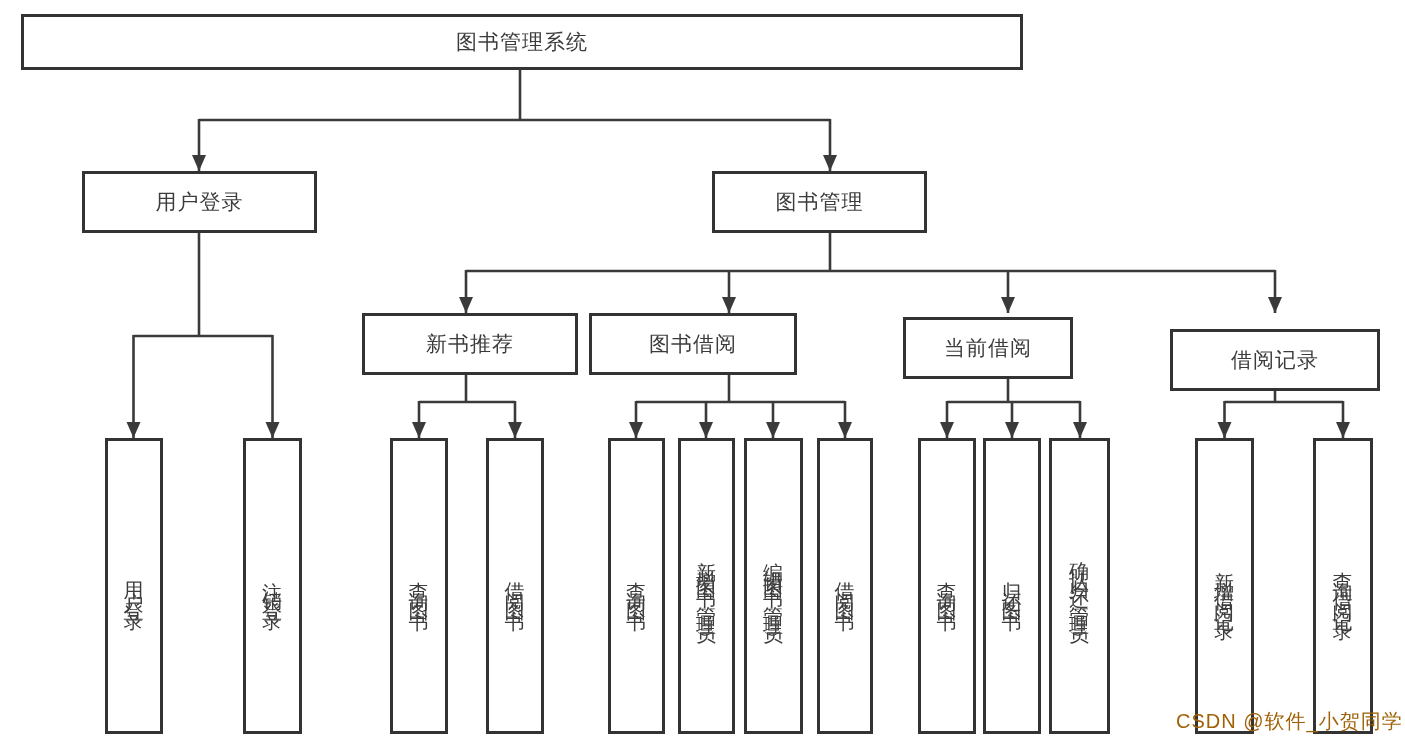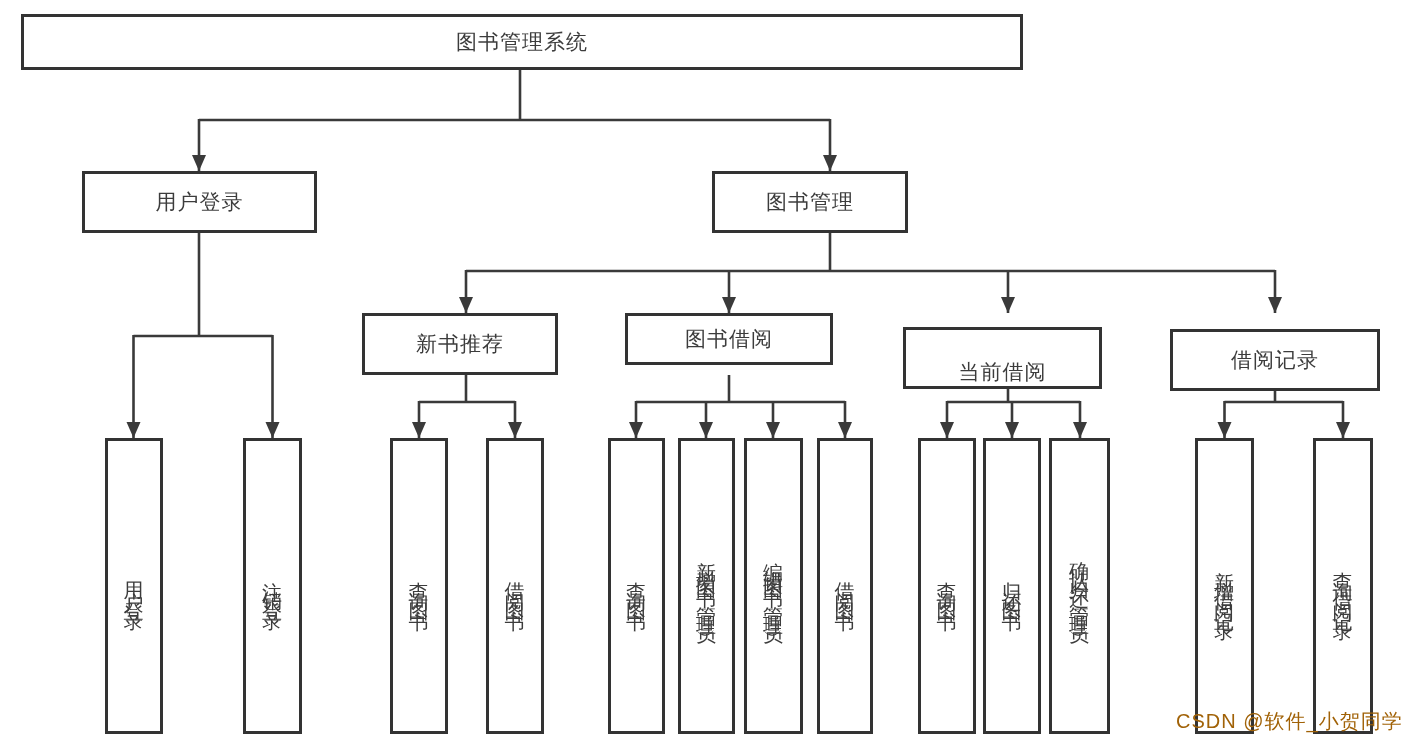--- a/index.html
+++ b/index.html
@@ -105,31 +105,31 @@
     </g>
   </svg>
 
   <div class="node root-node" style="left:21px; top:14px; width:1002px; height:56px;">
     <span>图书管理系统</span>
   </div>
 
   <div class="node hnode" style="left:82px; top:171px; width:235px; height:62px;">
     <span>用户登录</span>
   </div>
-  <div class="node hnode" style="left:712px; top:171px; width:196px; height:62px;">
+  <div class="node hnode" style="left:712px; top:171px; width:215px; height:62px;">
     <span>图书管理</span>
   </div>
 
-  <div class="node hnode" style="left:362px; top:313px; width:196px; height:62px;">
+  <div class="node hnode" style="left:362px; top:313px; width:216px; height:62px;">
     <span>新书推荐</span>
   </div>
-  <div class="node hnode" style="left:625px; top:313px; width:208px; height:52px;">
+  <div class="node hnode" style="left:589px; top:313px; width:208px; height:62px;">
     <span>图书借阅</span>
   </div>
-  <div class="node hnode" style="left:903px; top:327px; width:199px; height:62px;align-items:flex-end;">
+  <div class="node hnode" style="left:903px; top:317px; width:170px; height:62px;">
     <span>当前借阅</span>
   </div>
   <div class="node hnode" style="left:1170px; top:329px; width:210px; height:62px;">
     <span>借阅记录</span>
   </div>
 
   <div class="node leaf" style="left:105px; top:438px; width:58px; height:296px;">
     <span class="vtxt">用户登录</span>
   </div>
   <div class="node leaf" style="left:243px; top:438px; width:59px; height:296px;">

